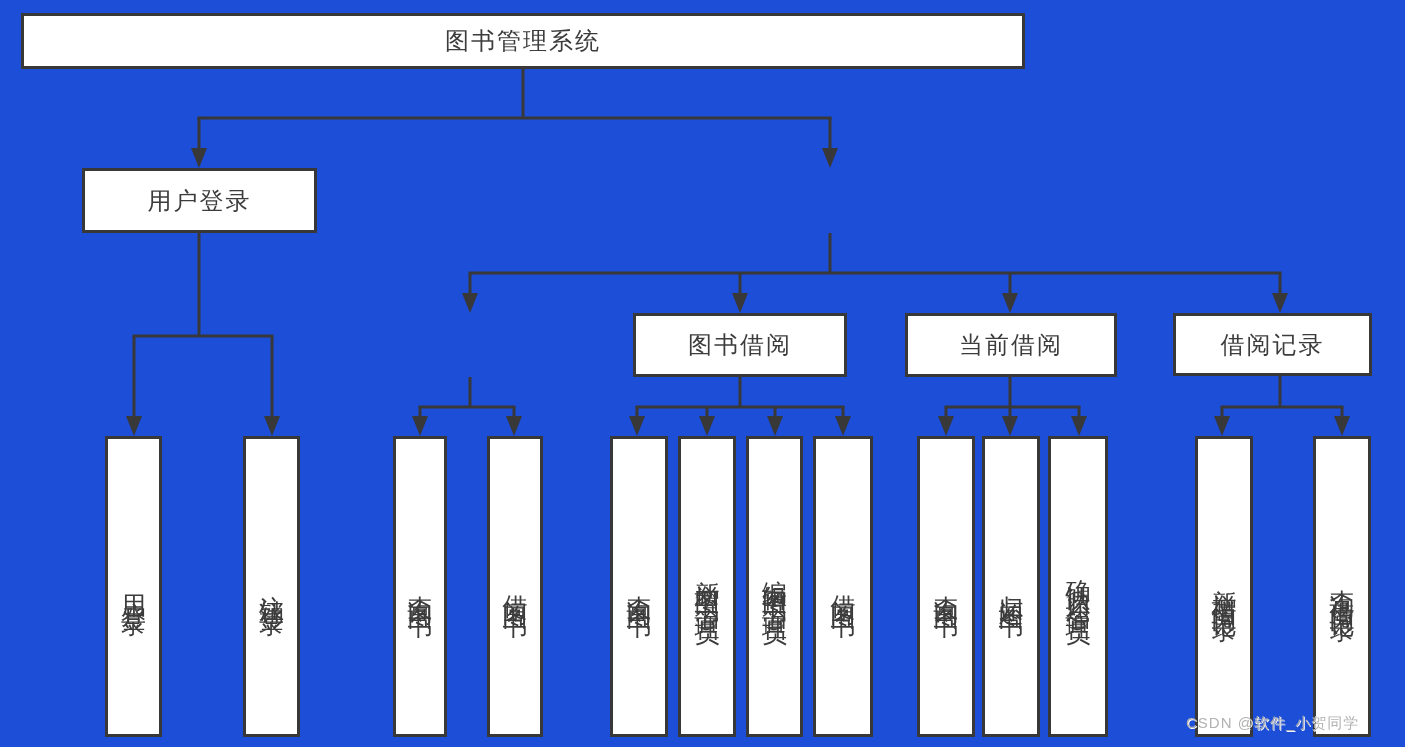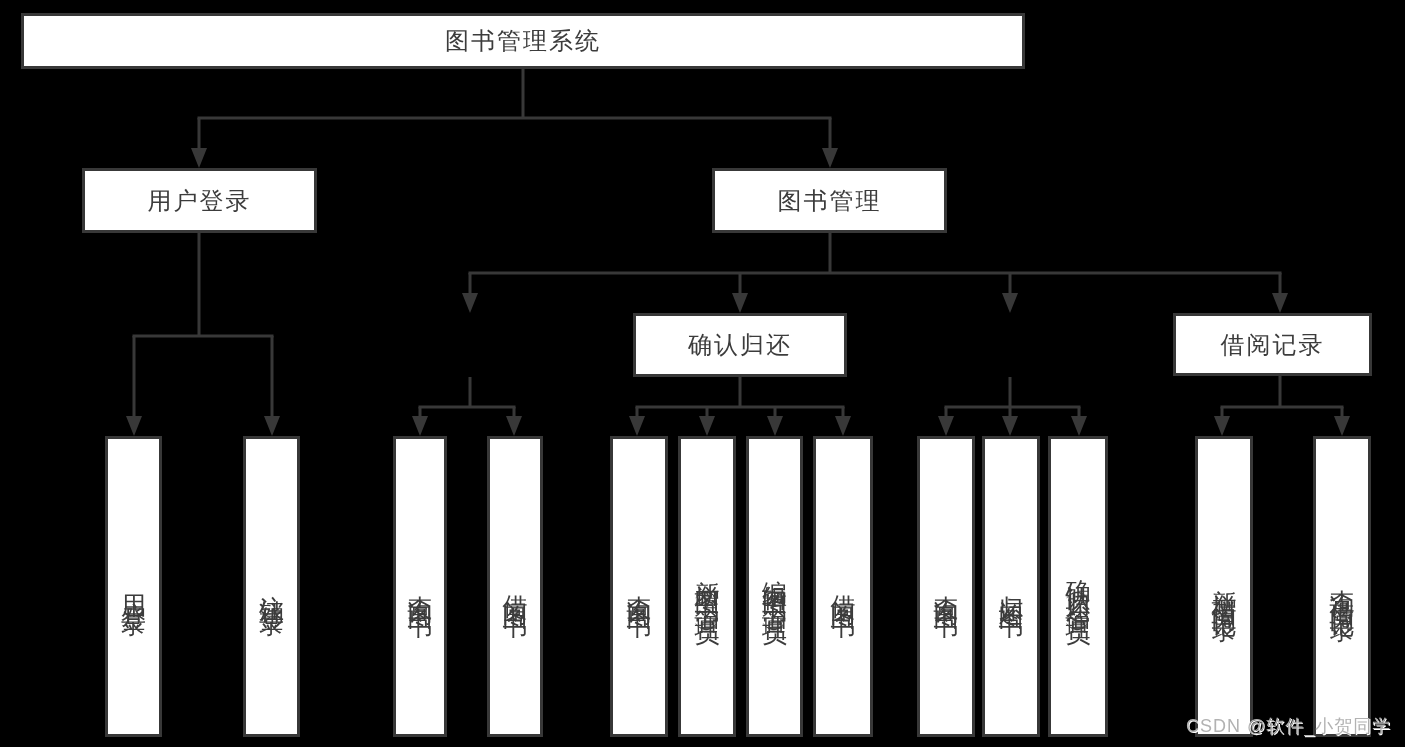--- a/index.html
+++ b/index.html
@@ -6,21 +6,21 @@
     --line:#383838;
     --text:#3c3c3c;
     --wm:#b2b2b2;
     --box-bg:#ffffff;
   }
   html,body{margin:0;padding:0;background:#ffffff;}
   .stage{
     position:relative;
     width:1405px;height:747px;
     overflow:hidden;
-    background:#000000;
+    background:#1d4ed8;
     font-family:"Liberation Sans","DejaVu Sans",sans-serif;
     color:var(--text);
     text-align:right;
   }
   .connectors{position:absolute;left:0;top:0;z-index:1;}
   .connectors line{stroke:var(--line);stroke-width:3;}
   .connectors polygon{fill:var(--line);}
   .node{
     position:absolute;
     z-index:2;
@@ -40,21 +40,21 @@
     text-orientation:mixed;
     font-size:25px;
     letter-spacing:6px;
     color:var(--text);
     line-height:1;
   }
   .watermark{
     position:absolute;
     z-index:3;
     left:1186px;top:714px;
-    font-size:18px;
+    font-size:15px;
     letter-spacing:1px;
     color:var(--wm);
     text-shadow:1px 1px 0 #ffffff;
     white-space:nowrap;
   }
 </style>
 </head>
 <body>
 
 <div class="stage">
@@ -135,26 +135,26 @@
     </g>
   </svg>
 
   <div class="node hnode" style="left:21px;top:13px;width:1004px;height:56px">
     <span>图书管理系统</span>
   </div>
 
   <div class="node hnode" style="left:82px;top:168px;width:235px;height:65px">
     <span>用户登录</span>
   </div>
-  <div class="node hnode" style="left:712px;top:168px;width:235px;height:65px">
-    <span>图书管理</span>
-  </div>
 
   <div class="node hnode" style="left:633px;top:313px;width:214px;height:64px">
-    <span>确认归还</span>
+    <span>图书借阅</span>
+  </div>
+  <div class="node hnode" style="left:905px;top:313px;width:212px;height:64px">
+    <span>当前借阅</span>
   </div>
   <div class="node hnode" style="left:1173px;top:313px;width:199px;height:63px">
     <span>借阅记录</span>
   </div>
 
   <div class="node vnode" style="left:105px;top:436px;width:57px;height:301px">
     <span>用户登录</span>
   </div>
   <div class="node vnode" style="left:243px;top:436px;width:57px;height:301px">
     <span>注销登录</span>

